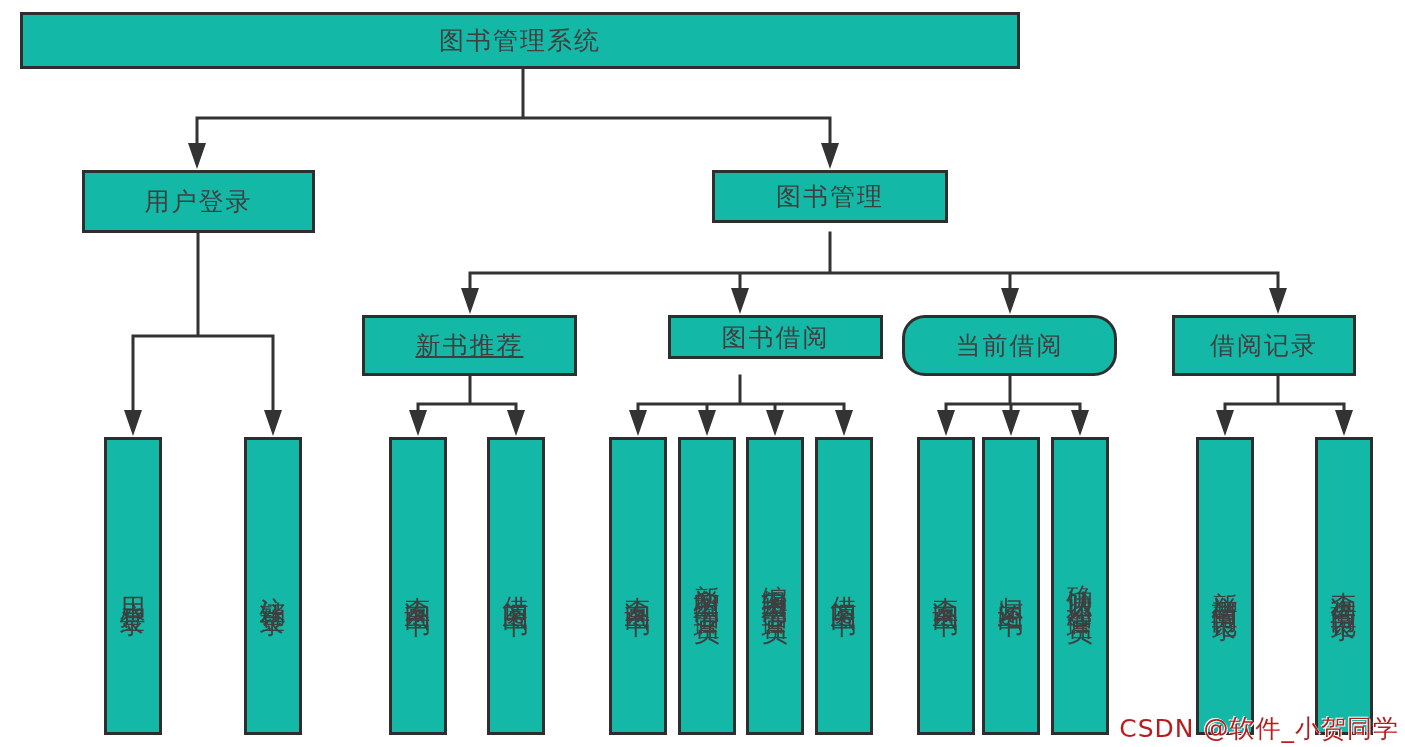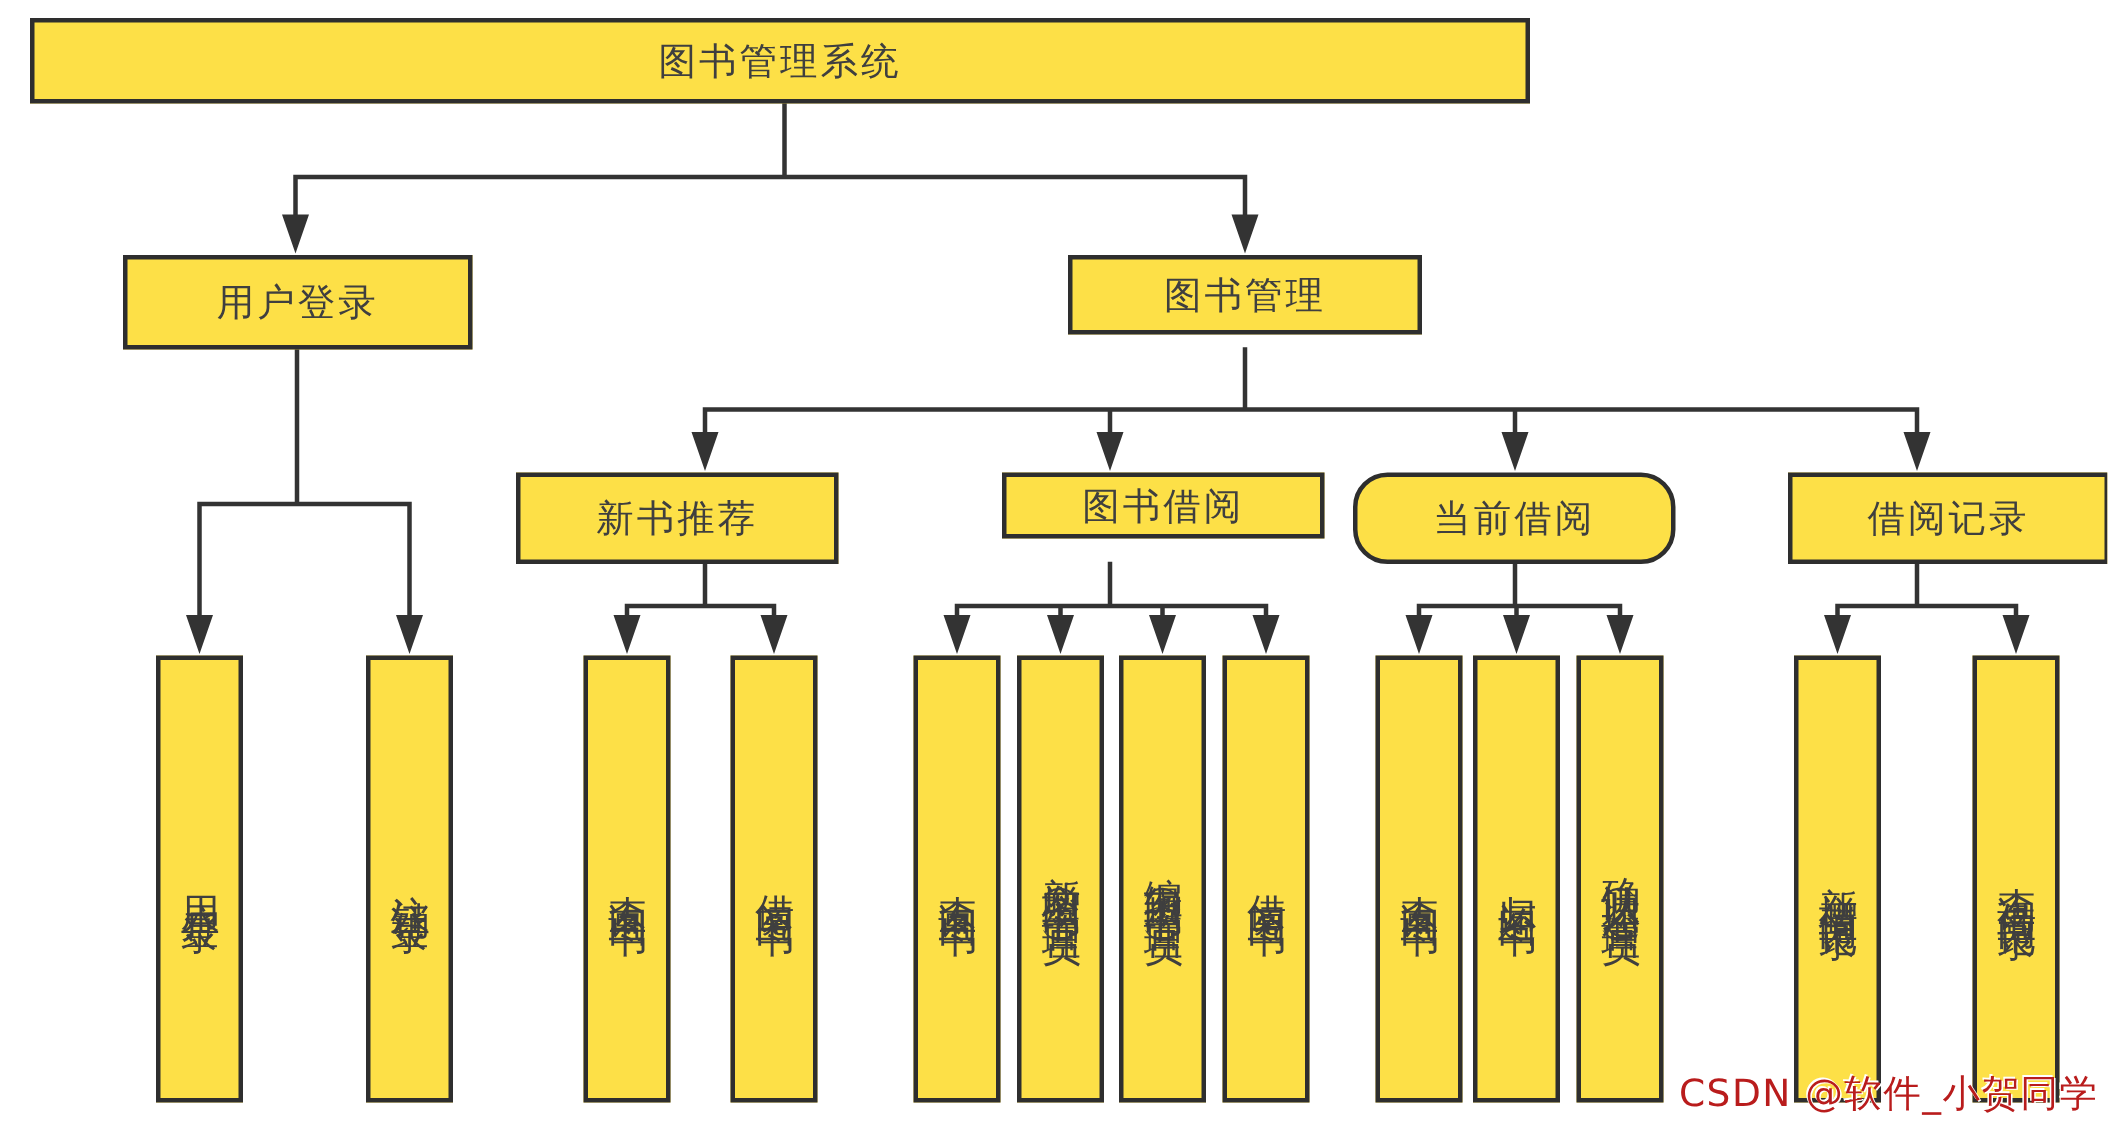--- a/index.html
+++ b/index.html
@@ -14,21 +14,21 @@
   }
   .connector-svg {
     position: absolute;
     left: 0; top: 0;
     width: 1405px; height: 747px;
     pointer-events: none;
   }
   .node {
     position: absolute;
     border: 3px solid #2e2e2e;
-    background: #fde047;
+    background: #14b8a6;
     color: #3f3f3f;
     display: flex;
     align-items: center;
     justify-content: center;
     z-index: 2;
   }
   .h-label {
     font-size: 25px;
     letter-spacing: 2px;
     white-space: nowrap;
@@ -40,24 +40,24 @@
     letter-spacing: 5px;
     line-height: 1;
     white-space: nowrap;
   }
   
   .n-root  { left: 20px;   top: 12px;  width: 1000px; height: 57px; }
   
   .n-l2a   { left: 82px;   top: 170px; width: 233px;  height: 63px; }
   .n-l2b   { left: 712px;  top: 170px; width: 236px;  height: 53px; }
   
-  .n-l3a   { left: 344px;  top: 315px; width: 215px;  height: 61px; }
+  .n-l3a   { left: 362px;  top: 315px; width: 215px;  height: 61px; text-decoration: underline; }
   .n-l3b   { left: 668px;  top: 315px; width: 215px;  height: 44px; }
   .n-l3c   { left: 902px;  top: 315px; width: 215px;  height: 61px; border-radius: 23px; }
-  .n-l3d   { left: 1172px; top: 315px; width: 214px;  height: 61px; margin-left: 20px; }
+  .n-l3d   { left: 1172px; top: 315px; width: 184px;  height: 61px; }
   
   .leaf    { top: 437px; width: 58px; height: 298px; }
   .lf-1  { left: 104px; }
   .lf-2  { left: 244px; }
   .lf-3  { left: 389px; }
   .lf-4  { left: 487px; }
   .lf-5  { left: 609px; }
   .lf-6  { left: 678px; }
   .lf-7  { left: 746px; }
   .lf-8  { left: 815px; }

